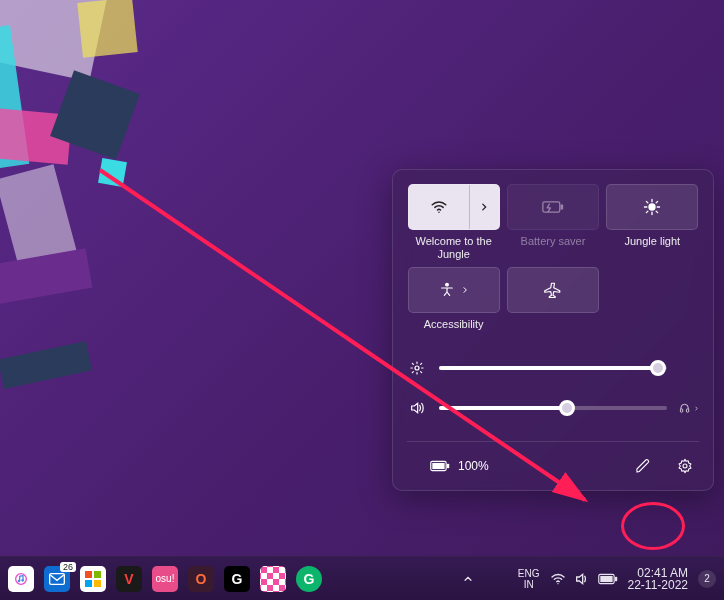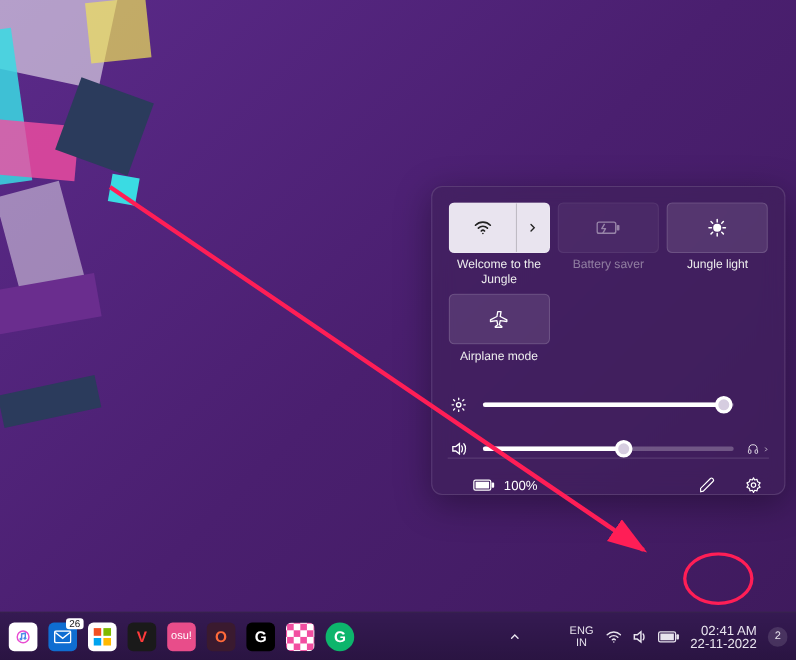--- a/index.html
+++ b/index.html
@@ -20,21 +20,21 @@
   .wa7 { width: 55px; height: 55px; background: #f0e25a; top: 60px; left: 140px; transform: rotate(-6deg); opacity:.7; }
   .wa8 { width: 90px; height: 30px; background: #2b3b5c; top: 410px; left: 60px; transform: rotate(-12deg); }
   .wa9 { width: 25px; height: 25px; background: #3adbe3; top: 220px; left: 160px; transform: rotate(10deg); }
 
   
   .qs-panel {
     position: absolute;
     top: 169px;
     right: 10px;
     width: 322px;
-    height: 281px;
+    height: 322px;
     border-radius: 10px;
     background: rgba(62, 33, 88, 0.58);
     backdrop-filter: blur(10px);
     border: 1px solid rgba(255,255,255,0.12);
     box-shadow: 0 8px 32px rgba(0,0,0,0.35);
     padding: 14px 14px 10px 14px;
     color: #fff;
     display: flex;
     flex-direction: column;
   }
@@ -157,28 +157,41 @@
     <div class="tile-wrap">
       <div class="tile">
         <svg width="18" height="18" viewBox="0 0 24 24" fill="none" stroke="#fff" stroke-width="1.8" stroke-linecap="round">
             <circle cx="12" cy="12" r="4" fill="#fff"></circle>
             <path d="M12 2v3M12 19v3M2 12h3M19 12h3M4.5 4.5l2 2M17.5 17.5l2 2M19.5 4.5l-2 2M6.5 17.5l-2 2"></path>
           </svg>
       </div>
       <div class="tile-label">Jungle light</div>
     </div>
 
+    <div class="tile-wrap">
+      <div class="tile tile-accessibility">
+        <div class="inner">
+          <svg width="16" height="16" viewBox="0 0 24 24" fill="none" stroke="#fff" stroke-width="1.8" stroke-linecap="round">
+              <circle cx="12" cy="4" r="2" fill="#fff"></circle>
+              <path d="M4 9h16M12 9v6M12 15l-4 5M12 15l4 5"></path>
+            </svg>
+          <svg width="8" height="8" viewBox="0 0 24 24" fill="none" stroke="#fff" stroke-width="3" stroke-linecap="round">
+              <path d="M9 5l7 7-7 7"></path>
+            </svg>
+        </div>
+      </div>
+      <div class="tile-label">Accessibility</div>
+    </div>
 
     <div class="tile-wrap">
       <div class="tile">
         <svg width="18" height="18" viewBox="0 0 24 24" fill="none" stroke="#fff" stroke-width="1.6" stroke-linejoin="round">
             <path d="M10 3h4l-1 6 8 4v2l-8-1-1 5 3 2v1h-8v-1l3-2-1-5-8 1v-2l8-4z"></path>
           </svg>
       </div>
-      <div class="tile-label">Airplane mode</div>
     </div>
 
     <div></div>
   </div>
 
   <div class="sliders">
     <div class="slider-row">
       <span class="pre-icon">
         <svg width="16" height="16" viewBox="0 0 24 24" fill="none" stroke="#fff" stroke-width="1.8" stroke-linecap="round">
             <circle cx="12" cy="12" r="3"></circle>

